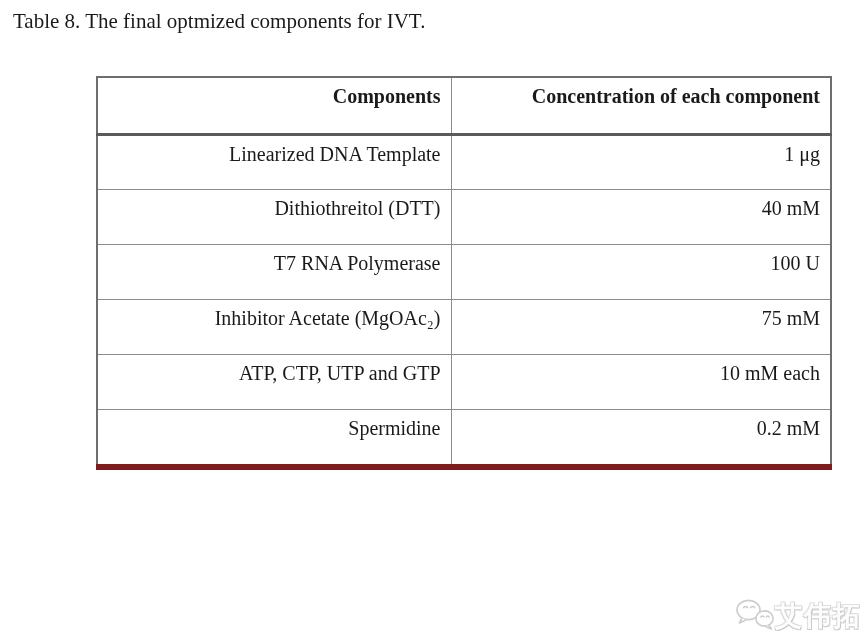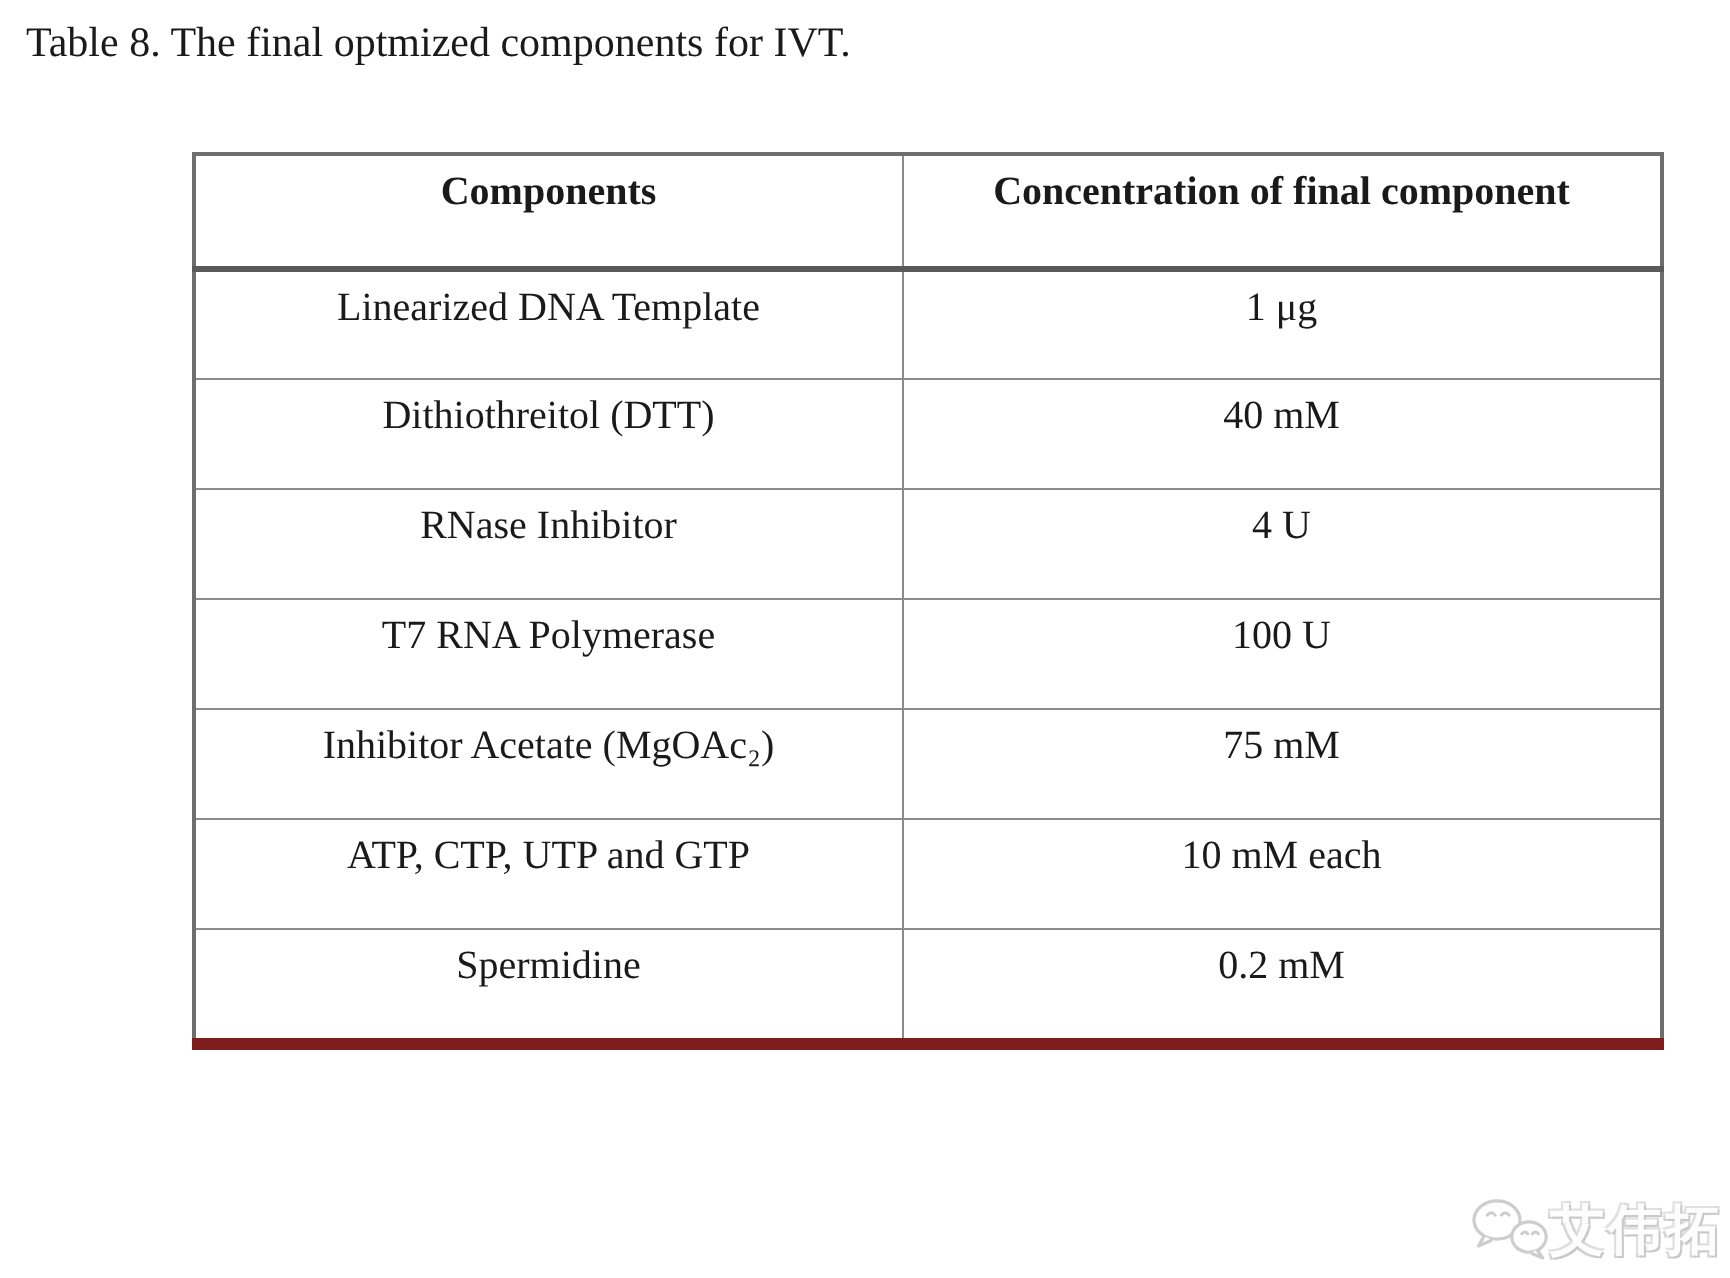--- a/index.html
+++ b/index.html
@@ -24,21 +24,21 @@
     position: absolute;
     left: 96px;
     top: 76px;
     width: 734px;
     table-layout: fixed;
     border-collapse: collapse;
     background: #ffffff;
   }
   table.ivt th, table.ivt td {
     vertical-align: top;
-    text-align: center;
+    text-align: right;
     font-size: 20px;
     padding: 7px 10px 0 10px;
     border: 1px solid #8c8c8c;
     overflow: hidden;
     white-space: nowrap;
     margin-top: 29px;
   }
   table.ivt th {
     font-weight: bold;
     height: 57px;
@@ -82,35 +82,31 @@
 <div class="page-title">Table 8. The final optmized components for IVT.</div>
 
 <table class="ivt">
   <colgroup>
     <col style="width:354px">
     <col style="width:380px">
   </colgroup>
   <thead>
     <tr>
       <th>Components</th>
-      <th>Concentration of final component</th>
+      <th>Concentration of each component</th>
     </tr>
   </thead>
   <tbody>
     <tr>
       <td>Linearized DNA Template</td>
       <td>1 μg</td>
     </tr>
     <tr>
       <td>Dithiothreitol (DTT)</td>
       <td>40 mM</td>
-    </tr>
-    <tr>
-      <td>RNase Inhibitor</td>
-      <td>4 U</td>
     </tr>
     <tr>
       <td>T7 RNA Polymerase</td>
       <td>100 U</td>
     </tr>
     <tr>
       <td>Inhibitor Acetate (MgOAc₂)</td>
       <td>75 mM</td>
     </tr>
     <tr>

